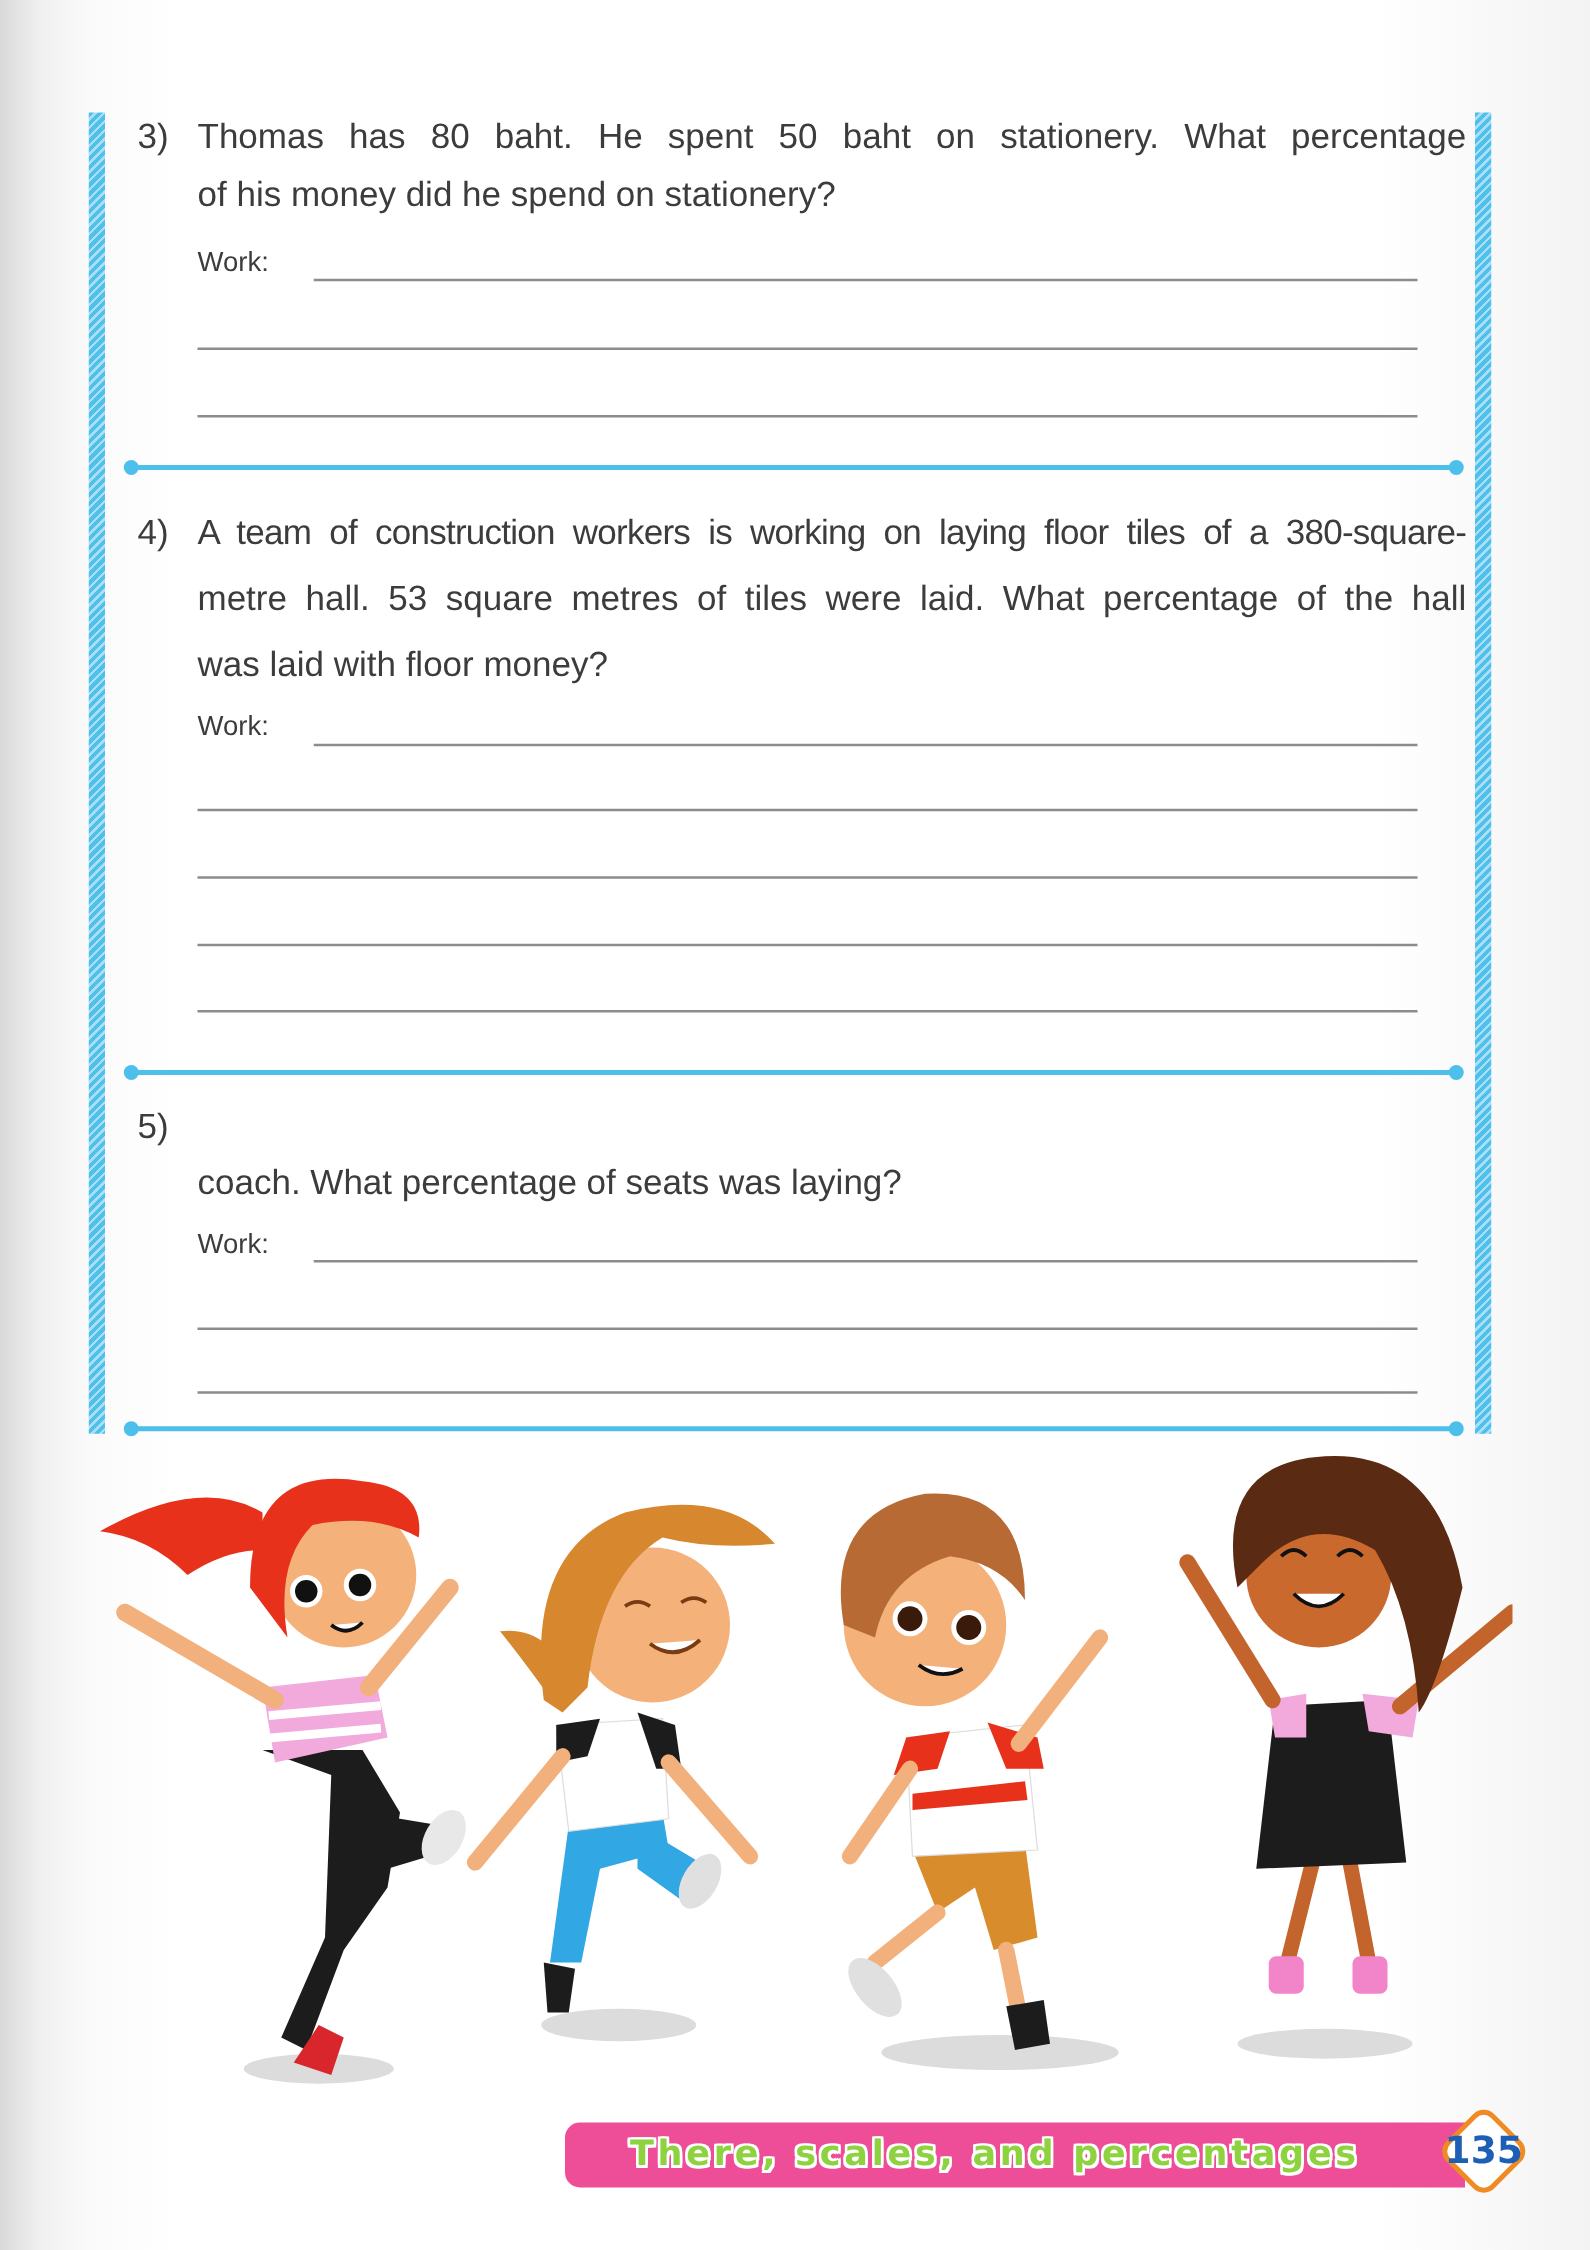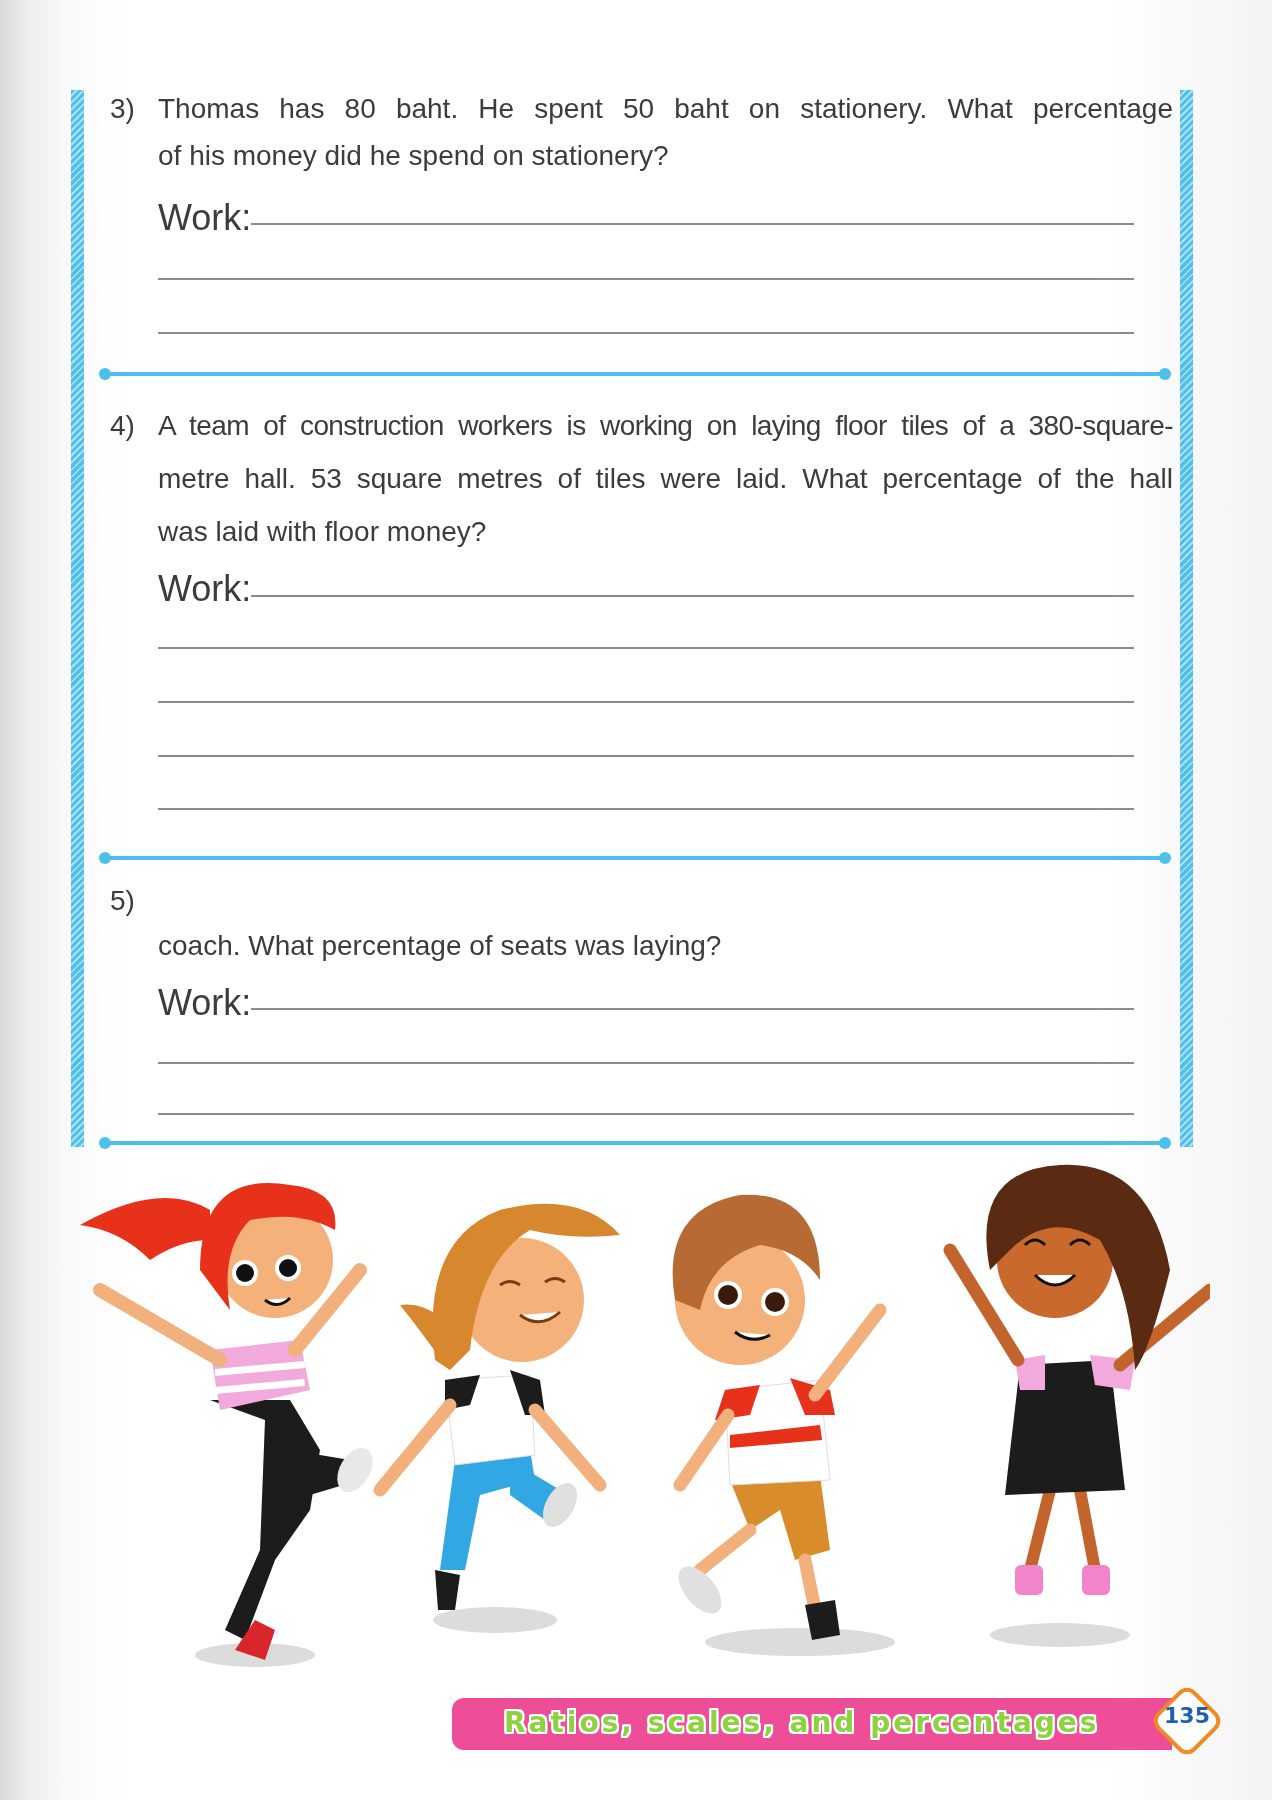--- a/index.html
+++ b/index.html
@@ -11,27 +11,27 @@
   .stripe.left{left:71px;}
   .stripe.right{left:1180px;}
   .sep{position:absolute;left:105px;width:1060px;height:4px;background:#4cc0ea;border-radius:2px;}
   .sep::before,.sep::after{content:"";position:absolute;top:-4px;width:12px;height:12px;border-radius:50%;background:#4cc0ea;}
   .sep::before{left:-6px;} .sep::after{right:-6px;}
   .q{position:absolute;left:110px;width:1065px;font-size:28px;color:#3c3c3c;}
   .num{position:absolute;left:0;}
   .text{position:absolute;left:48px;width:1015px;text-align:justify;text-align-last:justify;}
   .text.last{text-align-last:left;}
   .line{position:absolute;left:158px;width:976px;height:2px;background:#8c8c8c;}
-  .work-label{position:absolute;left:158px;font-size:36px;color:#3c3c3c;}
+  .work-label{position:absolute;left:158px;font-size:22px;color:#3c3c3c;}
   .kids{position:absolute;left:60px;top:1150px;width:1150px;height:540px;}
   .footer{position:absolute;left:452px;top:1698px;width:720px;height:52px;background:#ee4d97;border-radius:12px 0 0 12px;}
   .footer-text{position:absolute;left:52px;top:8px;font-family:"DejaVu Sans",sans-serif;font-weight:bold;font-size:28px;letter-spacing:3px;color:#8ed23f;
     text-shadow:2px 0 0 #fff,-2px 0 0 #fff,0 2px 0 #fff,0 -2px 0 #fff,2px 2px 0 #fff,-2px -2px 0 #fff,2px -2px 0 #fff,-2px 2px 0 #fff;}
   .badge{position:absolute;left:1148px;top:1682px;width:78px;height:78px;}
-  .badge-num{position:absolute;left:1148px;top:1703px;width:78px;text-align:center;font-family:"DejaVu Sans",sans-serif;font-weight:bold;font-size:22px;color:#1d5fb5;}
+  .badge-num{position:absolute;left:1148px;top:1703px;width:78px;text-align:center;font-family:"DejaVu Sans",sans-serif;font-weight:bold;font-size:30px;color:#1d5fb5;}
 </style>
 </head>
 <body>
 
 <div class="stripe left"></div>
 <div class="stripe right"></div>
 
 <div>
   <div class="q" style="top:93px;height:40px;">
     <span class="num">3)</span>
@@ -162,18 +162,18 @@
     <path d="M1060 215 L1150 140" stroke="#c4642d" stroke-width="13" stroke-linecap="round"></path>
     <circle cx="995" cy="110" r="58" fill="#c9692e"></circle>
     <path d="M930 120 Q910 20 1000 15 Q1090 10 1110 120 Q1090 200 1075 220 Q1070 140 1040 90 Q990 60 950 100 Z" fill="#5a2a12"></path>
     <path d="M965 95 Q975 85 985 95" stroke="#111" stroke-width="3" fill="none"></path>
     <path d="M1010 95 Q1020 85 1030 95" stroke="#111" stroke-width="3" fill="none"></path>
     <path d="M975 125 Q995 145 1015 125" stroke="#111" stroke-width="3" fill="#fff"></path>
   </g>
 </svg>
 
 <div class="footer">
-  <span class="footer-text">Ratios, scales, and percentages</span>
+  <span class="footer-text">There, scales, and percentages</span>
 </div>
 <svg class="badge" viewBox="0 0 78 78" xmlns="http://www.w3.org/2000/svg">
   <rect x="14" y="14" width="50" height="50" rx="10" transform="rotate(45 39 39)" fill="#ffffff" stroke="#f08a24" stroke-width="4"></rect>
 </svg>
 <span class="badge-num">135</span>
 
 </body></html>

